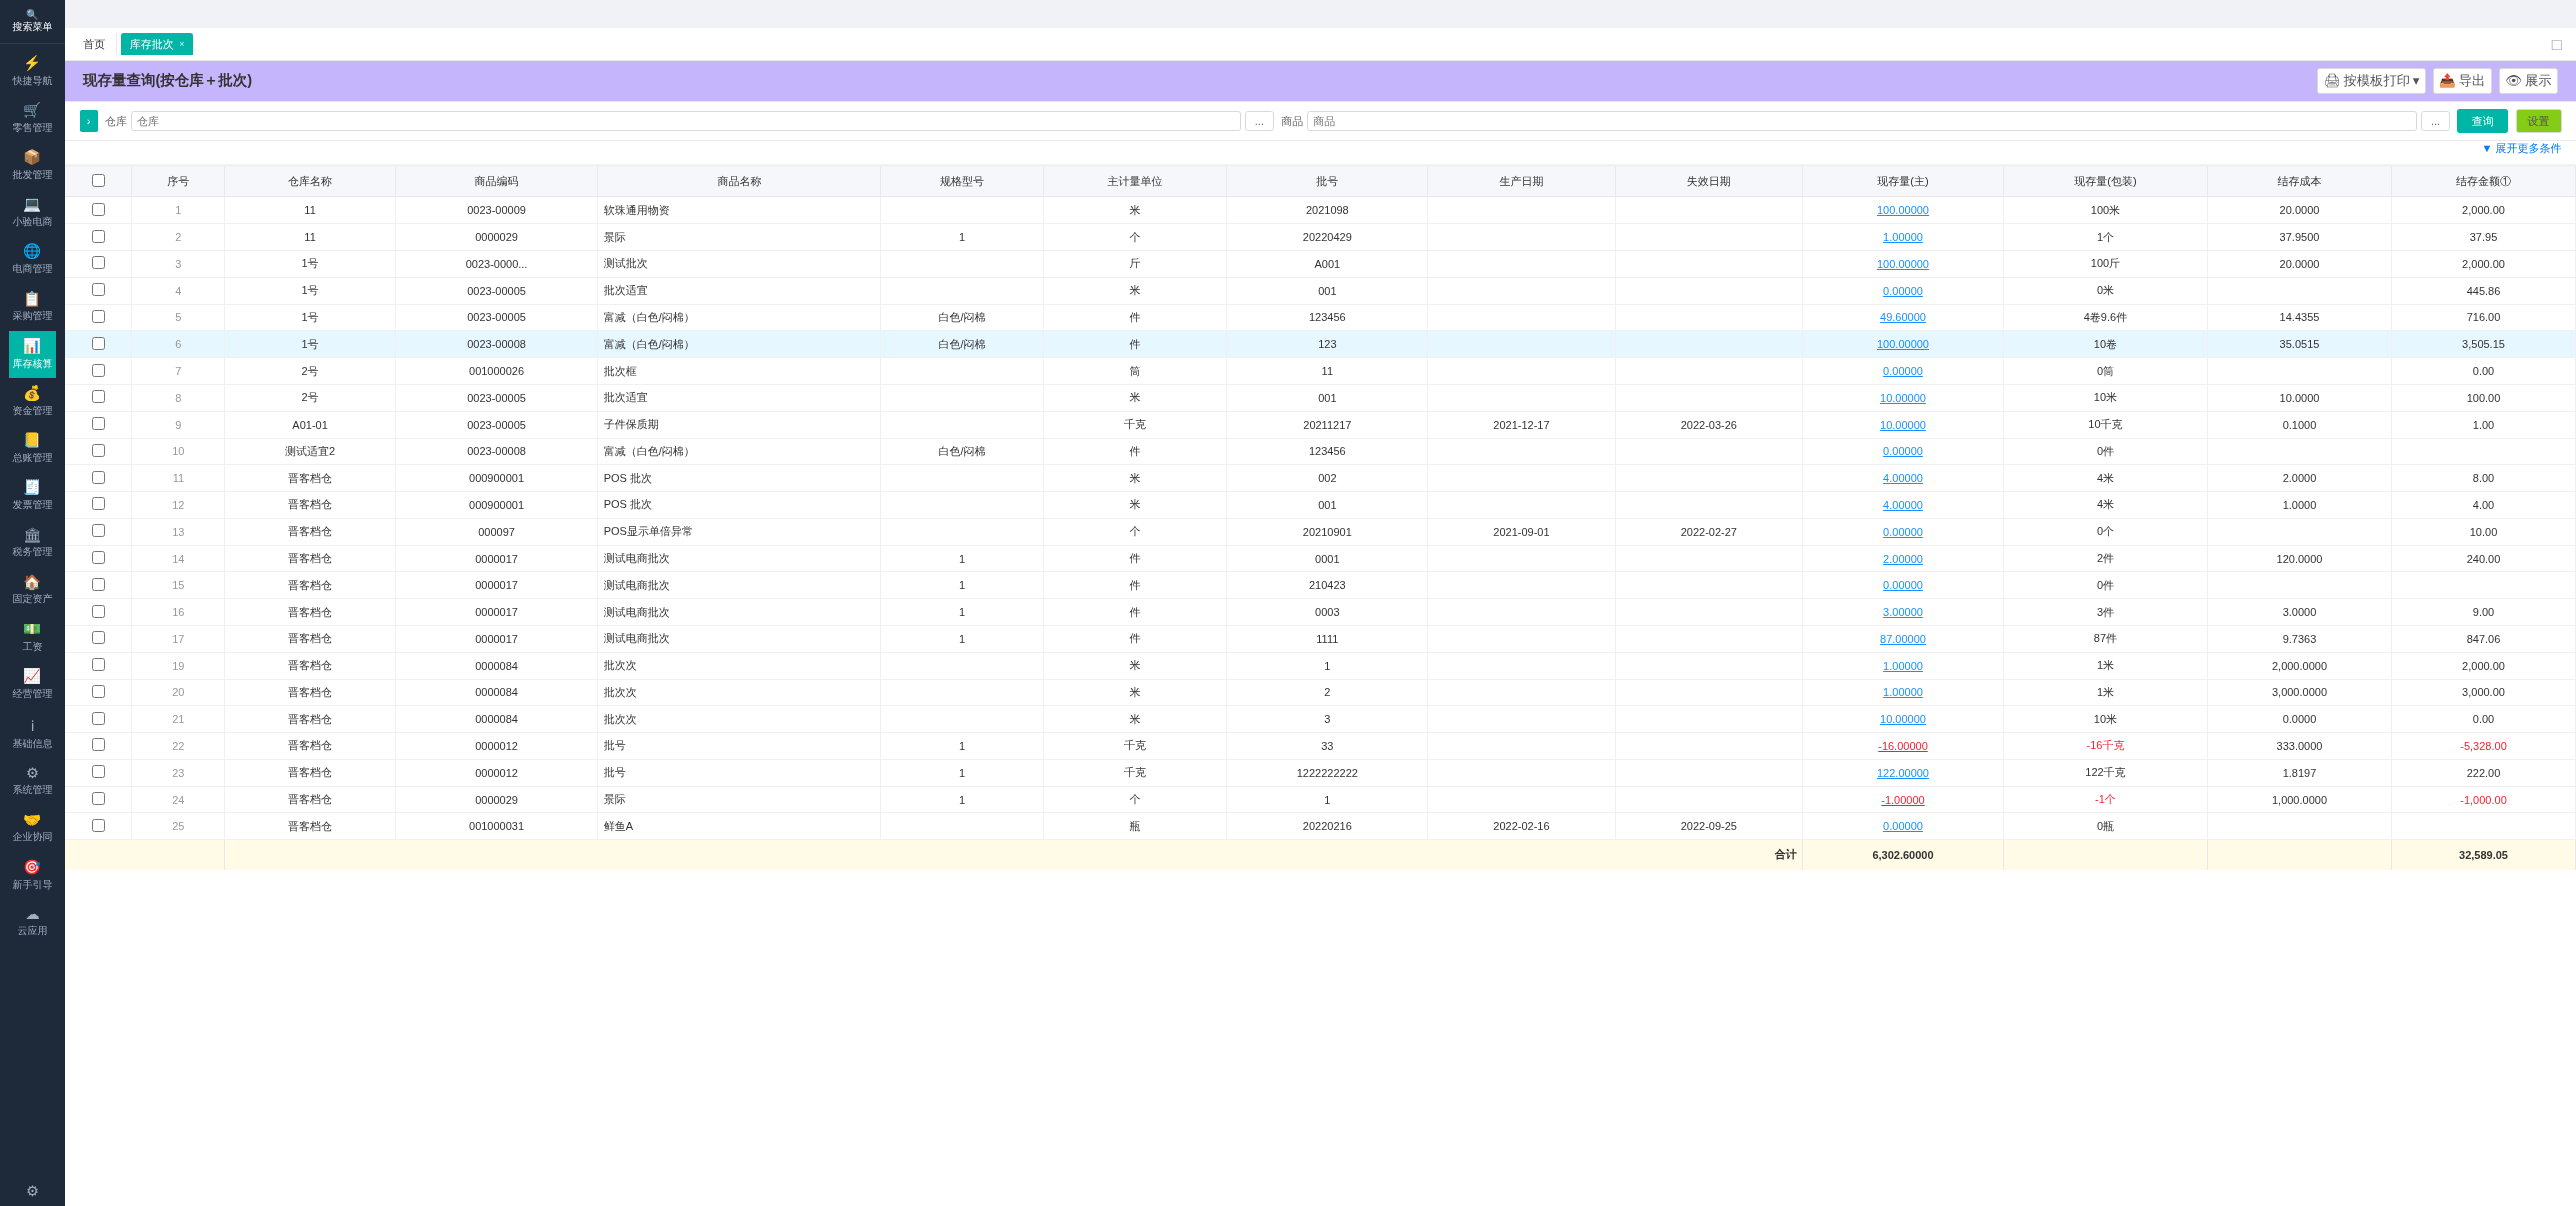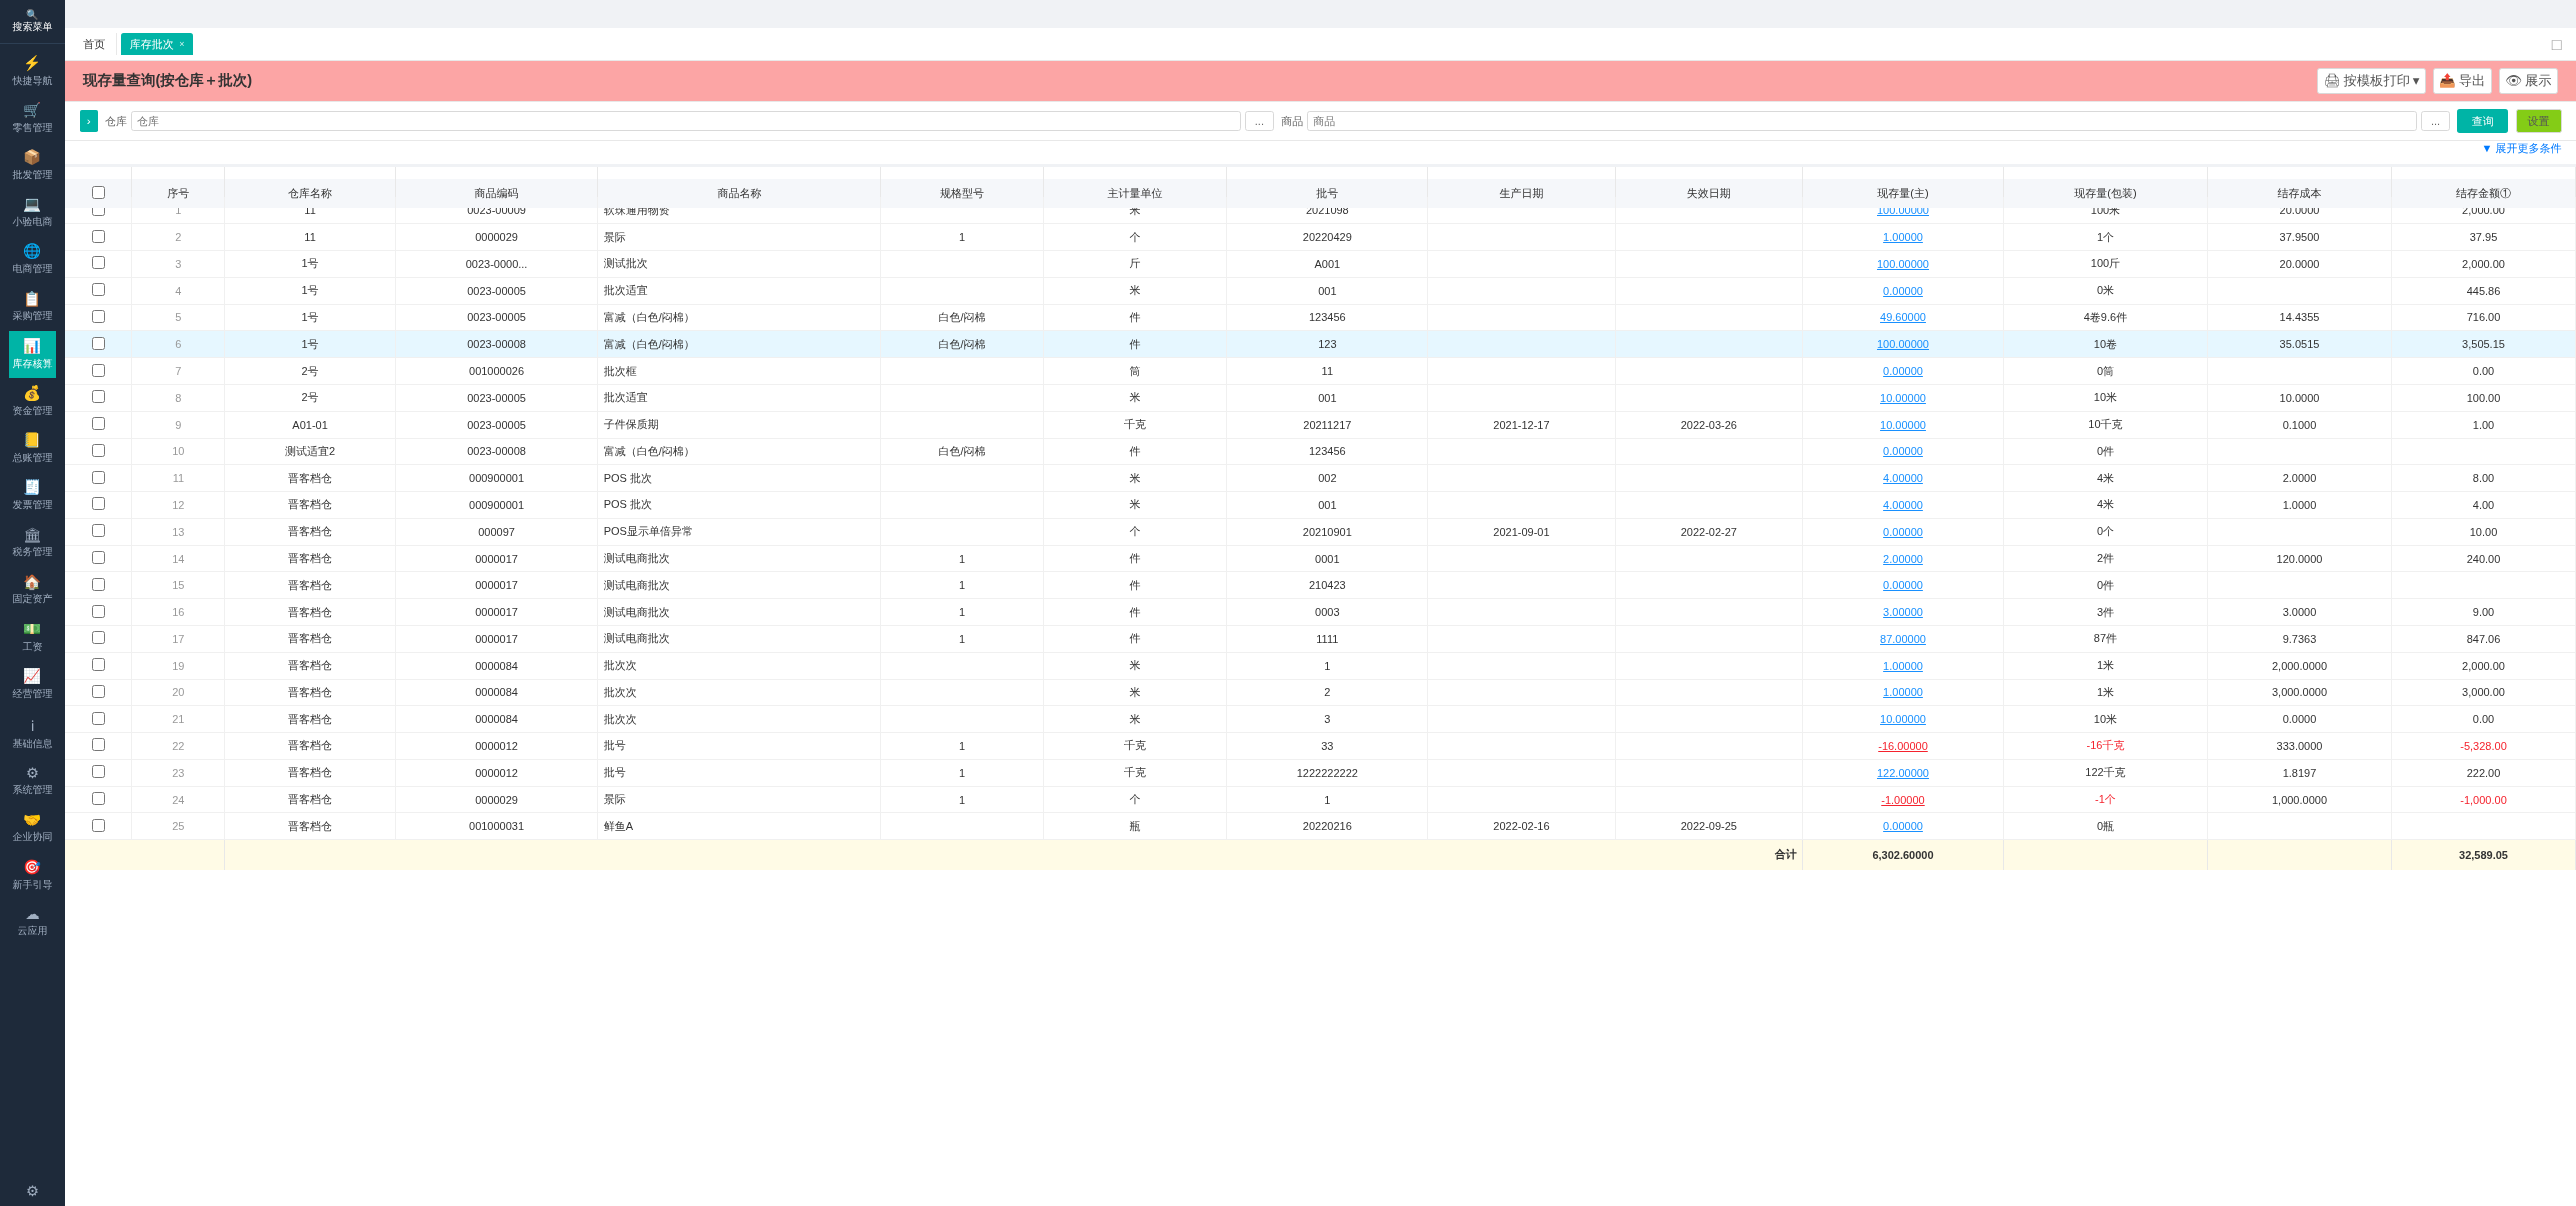--- a/index.html
+++ b/index.html
@@ -97,21 +97,21 @@
     .topbar-right {
       margin-left: auto;
       font-size: 16.3px;
       color: #999;
       cursor: pointer;
       padding-right: 7.2px;
     }
 
     
     .page-header {
-      background: #fca5a5;
+      background: #c4b5fd;
       padding: 7.2px 18px;
       display: flex;
       align-items: center;
       justify-content: space-between;
       border-bottom: 0.9px solid #e8e8e8;
     }
     .page-title {
       font-size: 14.5px;
       font-weight: bold;
       color: #333;
@@ -214,21 +214,21 @@
       margin: 3.6px 0 0 0;
     }
     table {
       width: 100%;
       border-collapse: collapse;
       font-size: 11px;
     }
     thead tr {
       background: #f5f7fa;
       position: sticky;
-      top: 12px;
+      top: 0;
       z-index: 2;
     }
     thead th {
       padding: 7.2px 5.4px;
       text-align: center;
       border-bottom: 0.9px solid #e8e8e8;
       border-right: 0.9px solid #e8e8e8;
       color: #333;
       font-weight: 500;
       white-space: nowrap;

